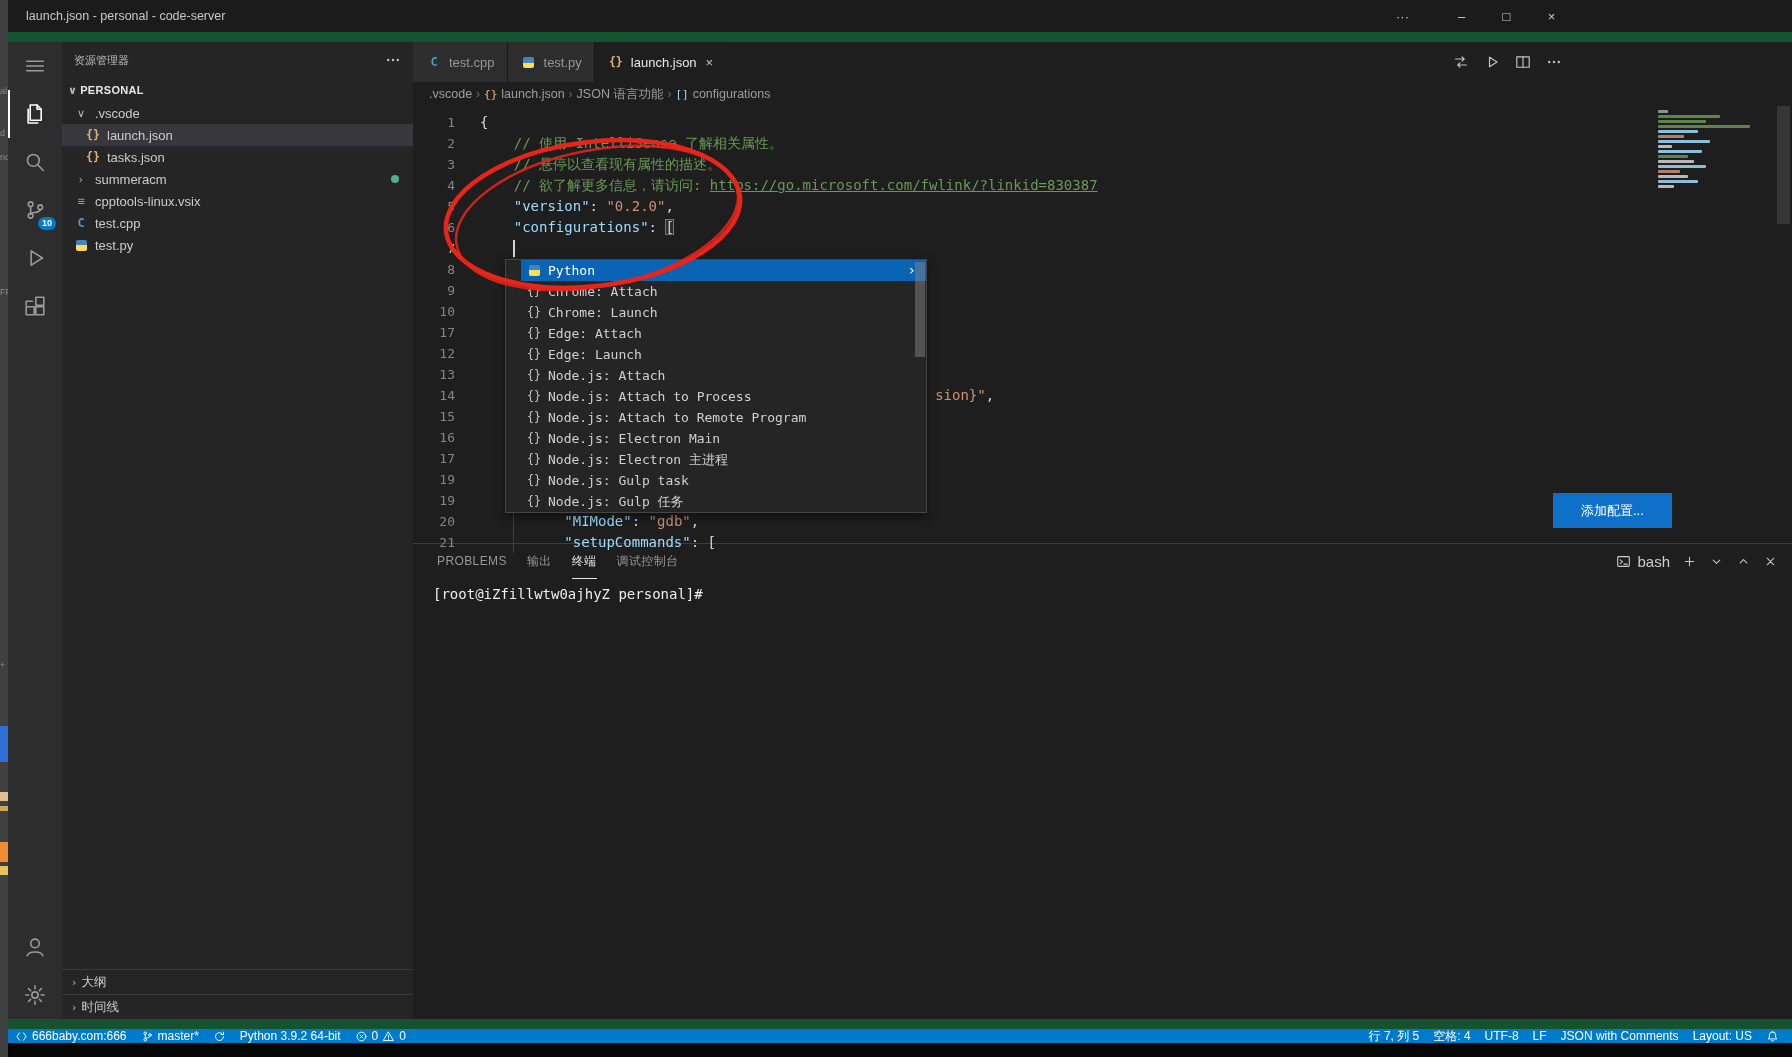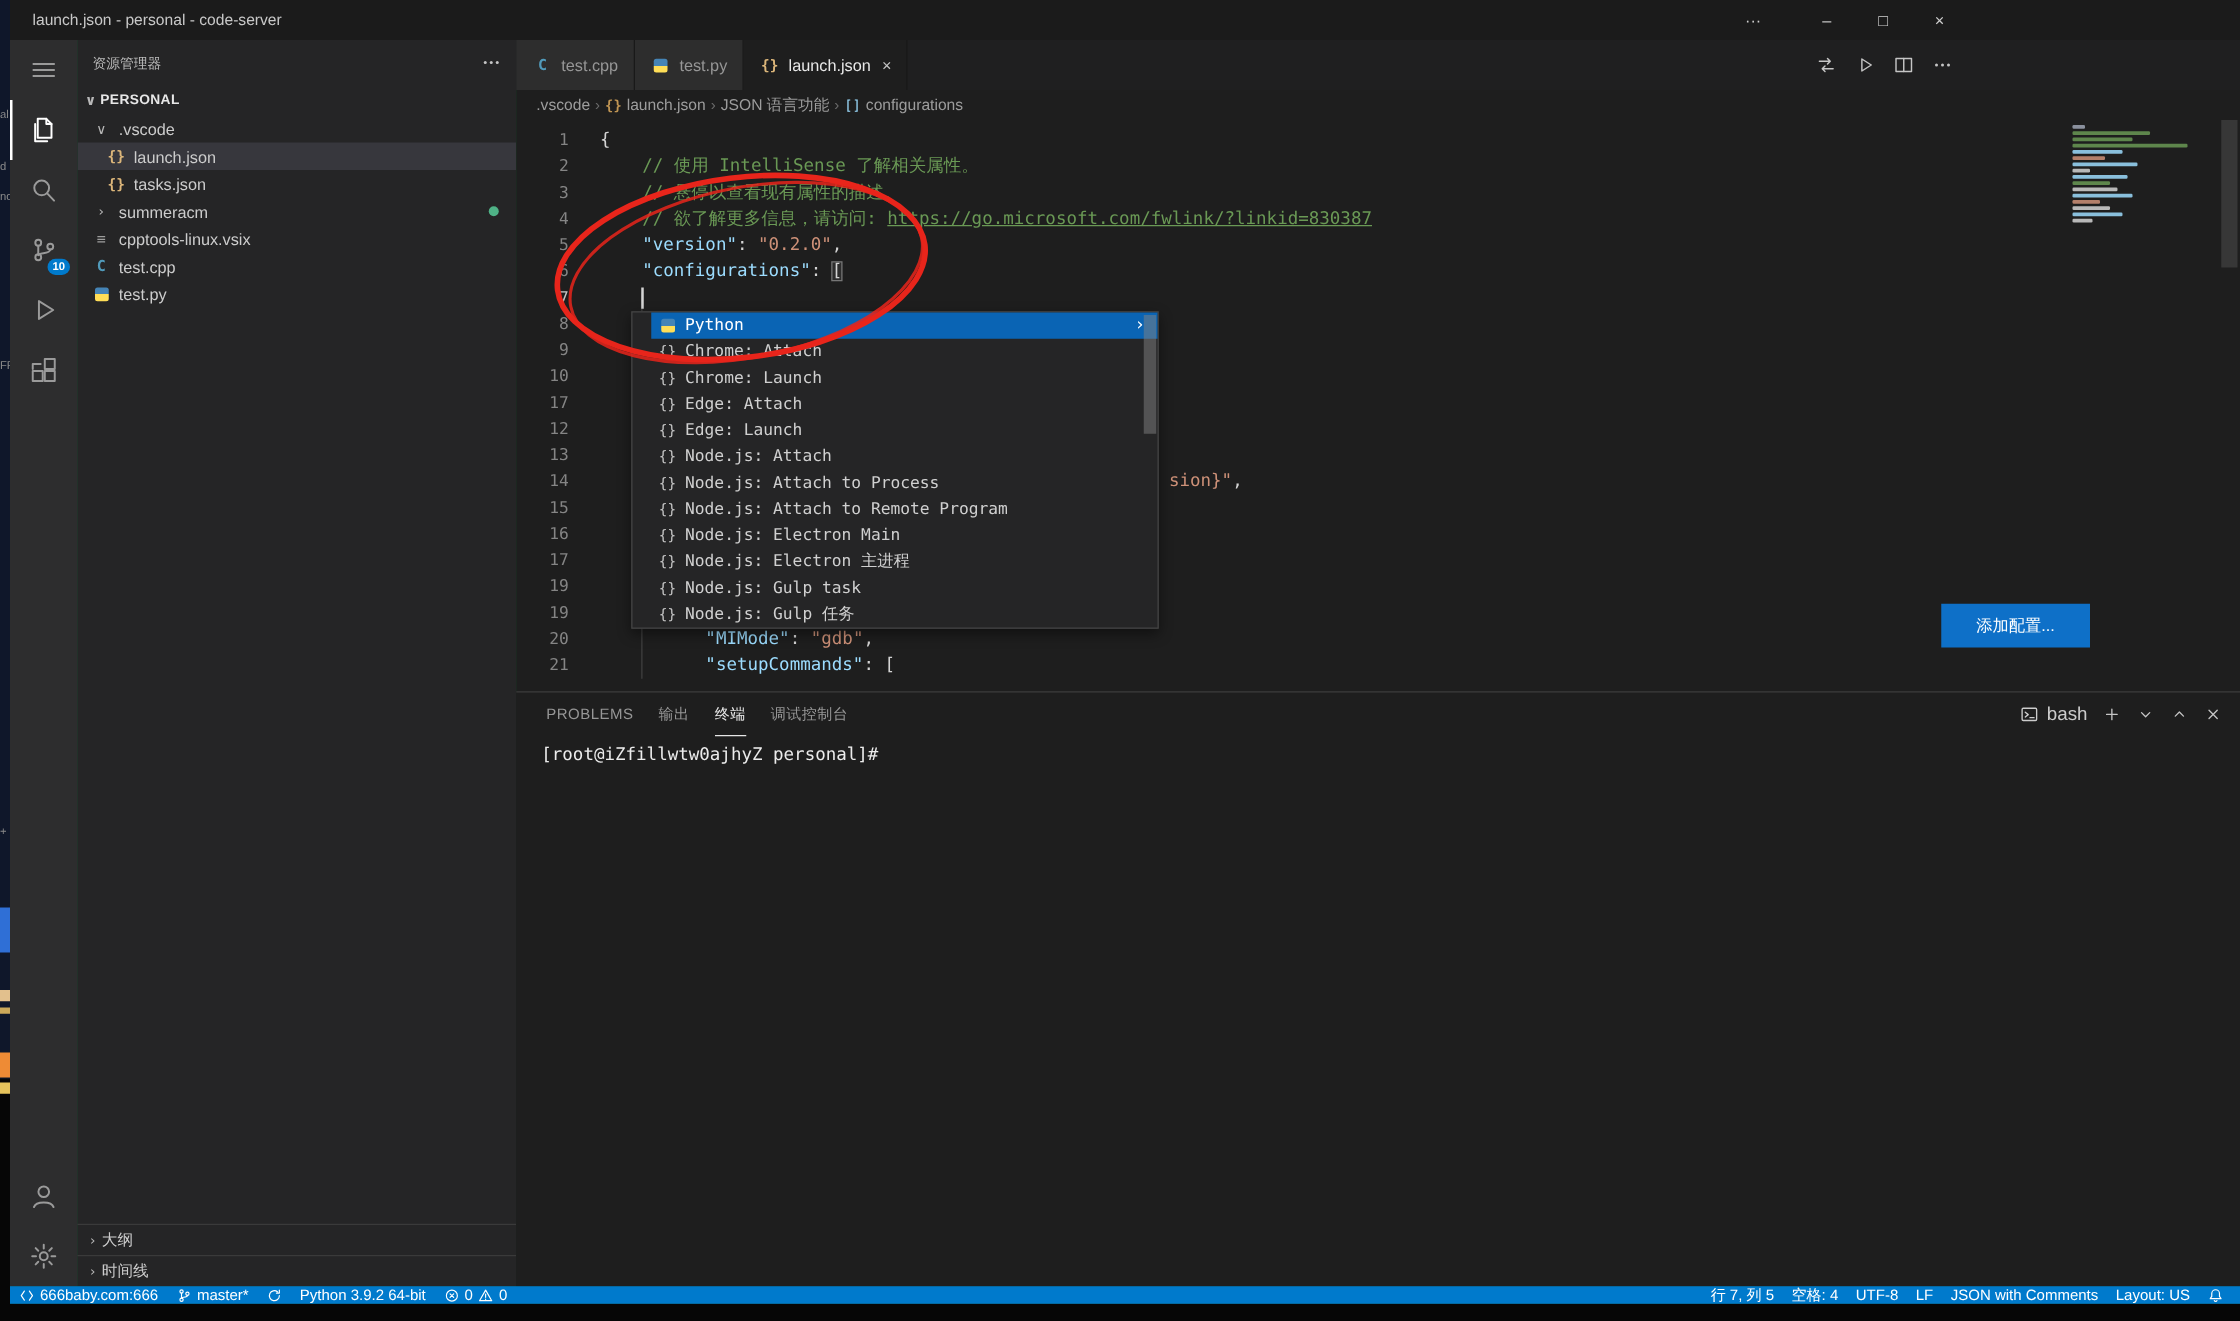--- a/index.html
+++ b/index.html
@@ -1,25 +1,25 @@
 <!DOCTYPE html>
 <html><head>
 <meta charset="utf-8">
 <style>
   html,body{margin:0;padding:0;background:#060606;}
   body{width:1792px;height:1057px;position:relative;overflow:hidden;
        font-family:"Liberation Sans","DejaVu Sans",sans-serif;color:#cccccc;font-size:13px;}
 
   
-  .sliver{position:absolute;left:0;top:0;width:8px;height:863px;background:#0f172a;z-index:0;}
+  .sliver{position:absolute;left:0;top:0;width:8px;height:1057px;background:#404040;z-index:0;}
   .sliver .frag{position:absolute;left:0;width:8px;overflow:hidden;color:#8a8a8a;font-size:9px;line-height:10px;}
   .sliver .blk{position:absolute;left:0;width:8px;}
 
   .window{position:absolute;left:8px;top:0;width:1784px;height:1043px;background:#14532d;
-          display:flex;flex-direction:column;z-index:1;}
+          display:flex;flex-direction:column;z-index:1;gap:10px;}
 
   
   .titlebar{height:32px;background:#1b1b1b;flex:none;display:flex;align-items:center;position:relative;}
   .titlebar .title{margin-left:18px;font-size:12.5px;color:#c8c8c8;}
   .tb-controls{position:absolute;left:1372px;top:0;height:32px;display:flex;align-items:center;}
   .tb-btn{width:45px;height:32px;display:flex;align-items:center;justify-content:center;color:#d0d0d0;font-size:13px;cursor:pointer;}
   .tb-gap{width:14px;}
 
   
   .main{flex:1;display:flex;min-height:0;}

